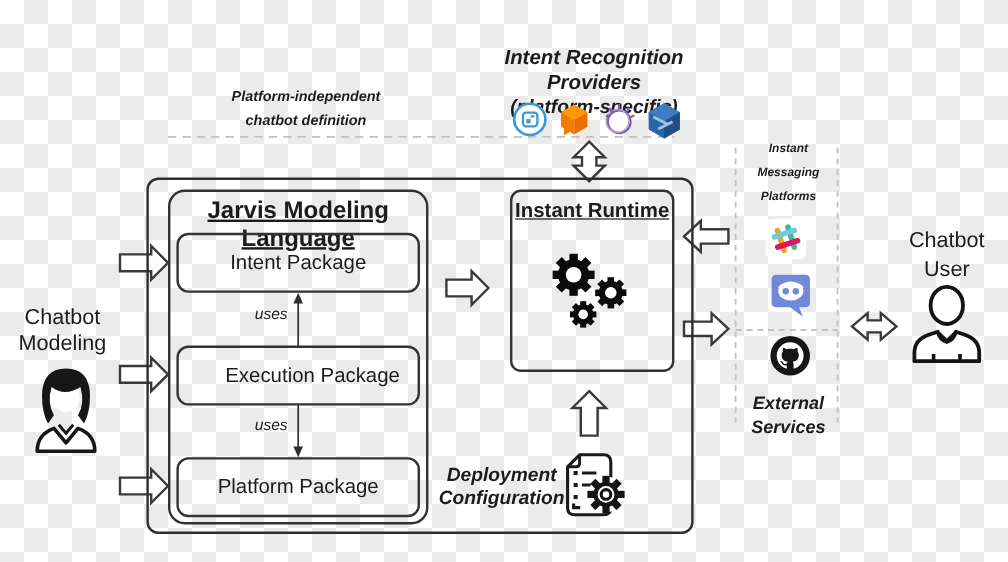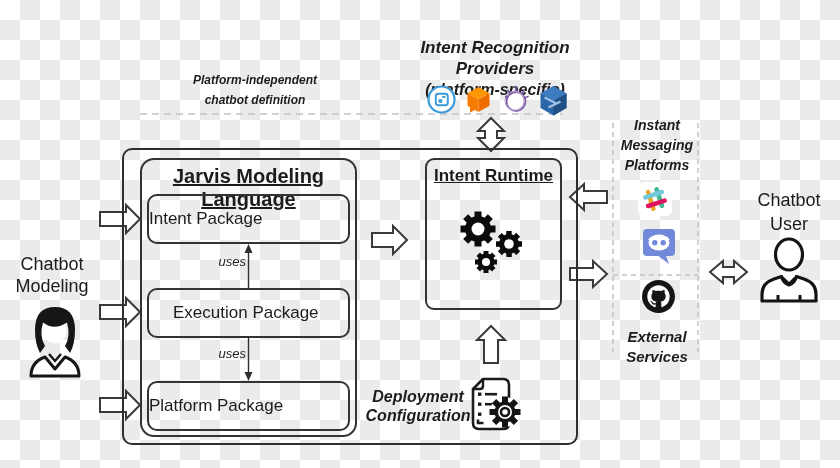--- a/index.html
+++ b/index.html
@@ -12,37 +12,37 @@
     text-decoration:underline;
   }
   .abs{position:absolute;}
   .ctr{text-align:center;}
   .ital{font-style:italic; font-weight:600;}
   svg{display:block;}
   
   #providers-title{left:384px; top:37px; width:222px; font-size:17px; line-height:21px;}
   #providers-sub{font-size:16px;}
   #def-note{left:155px; top:70px; width:200px; font-size:12px; line-height:20px;}
-  #imp-title{left:612px; top:115px; width:90px; font-size:14px; line-height:20px;}
+  #imp-title{left:612px; top:115px; width:90px; font-size:10px; line-height:20px;}
   #ext-title{left:612px; top:327px; width:90px; font-size:15px; line-height:20px;}
   #deploy-label{left:358px; top:387px; width:120px; font-size:16px; line-height:19px;}
   #designer-label{left:2px; top:253px; width:100px; font-size:18px; line-height:22px; font-weight:400;}
   #user-label{left:745px; top:188px; width:88px; font-size:18px; line-height:24px; font-weight:400;}
   
   .box{border:2px solid #333; background:transparent; box-sizing:border-box;}
   #outer-box{left:122px; top:148px; width:456px; height:297px; border-radius:10px; border-color:#2e2e2e;}
   #jml-box{left:140px; top:158px; width:217px; height:279px; border-radius:14px;}
   #jml-title{left:146px; top:165px; width:205px; font-size:20px; font-weight:600; text-decoration:underline;}
-  .pkg{left:147px; width:203px; height:50px; border-radius:10px; font-size:17px; line-height:46px; text-align:left;}
+  .pkg{left:147px; width:203px; height:50px; border-radius:10px; font-size:17px; line-height:46px; text-align:center;}
   #pkg-intent{top:194px;}
   #pkg-execution{top:288px;padding-left:24px;}
   #pkg-platform{top:381px;}
   #runtime-box{left:425px; top:158px; width:137px; height:152px; border-radius:9px;}
   #runtime-title{left:428px; top:166px; width:131px; font-size:17px; font-weight:600; text-decoration:underline;}
-  .uses{font-size:13px; font-style:italic; font-weight:400; width:40px; text-align:right;}
+  .uses{font-size:13px; font-style:italic; font-weight:400; width:40px; text-align:center;}
   #uses-1{left:206px; top:254px;}
   #uses-2{left:206px; top:346px;}
   
   #provider-icons{left:426px; top:84px; display:flex; gap:6px;}
   #slack-icon{left:638px; top:182px;}
   #discord-icon{left:641px; top:227px;}
   #github-icon{left:641px; top:279px;}
   #gears-icon{left:448px; top:192px;}
   #doc-icon{left:464px; top:372px;}
   #designer-icon{left:26px; top:304px;}
@@ -136,21 +136,21 @@
 
   <div class="abs box" id="jml-box"></div>
   <div class="abs ctr" id="jml-title">Jarvis Modeling Language</div>
   <div class="abs box pkg" id="pkg-intent">Intent Package</div>
   <div class="abs box pkg" id="pkg-execution">Execution Package</div>
   <div class="abs box pkg" id="pkg-platform">Platform Package</div>
   <div class="abs uses" id="uses-1">uses</div>
   <div class="abs uses" id="uses-2">uses</div>
 
   <div class="abs box" id="runtime-box"></div>
-  <div class="abs ctr" id="runtime-title">Intent Runtime</div>
+  <div class="abs ctr" id="runtime-title">Instant Runtime</div>
 
   <svg class="abs" id="gears-icon" width="90" height="88" viewBox="0 0 90 88">
     <g fill="#0b0b0b">
       <g>
         <rect x="26.5" y="19.5" width="7" height="10"></rect>
           <rect x="26.5" y="19.5" width="7" height="10" transform="rotate(45 30 37)"></rect>
         <rect x="26.5" y="19.5" width="7" height="10" transform="rotate(90 30 37)"></rect>
           <rect x="26.5" y="19.5" width="7" height="10" transform="rotate(135 30 37)"></rect>
         <rect x="26.5" y="19.5" width="7" height="10" transform="rotate(180 30 37)"></rect>
           <rect x="26.5" y="19.5" width="7" height="10" transform="rotate(225 30 37)"></rect>

